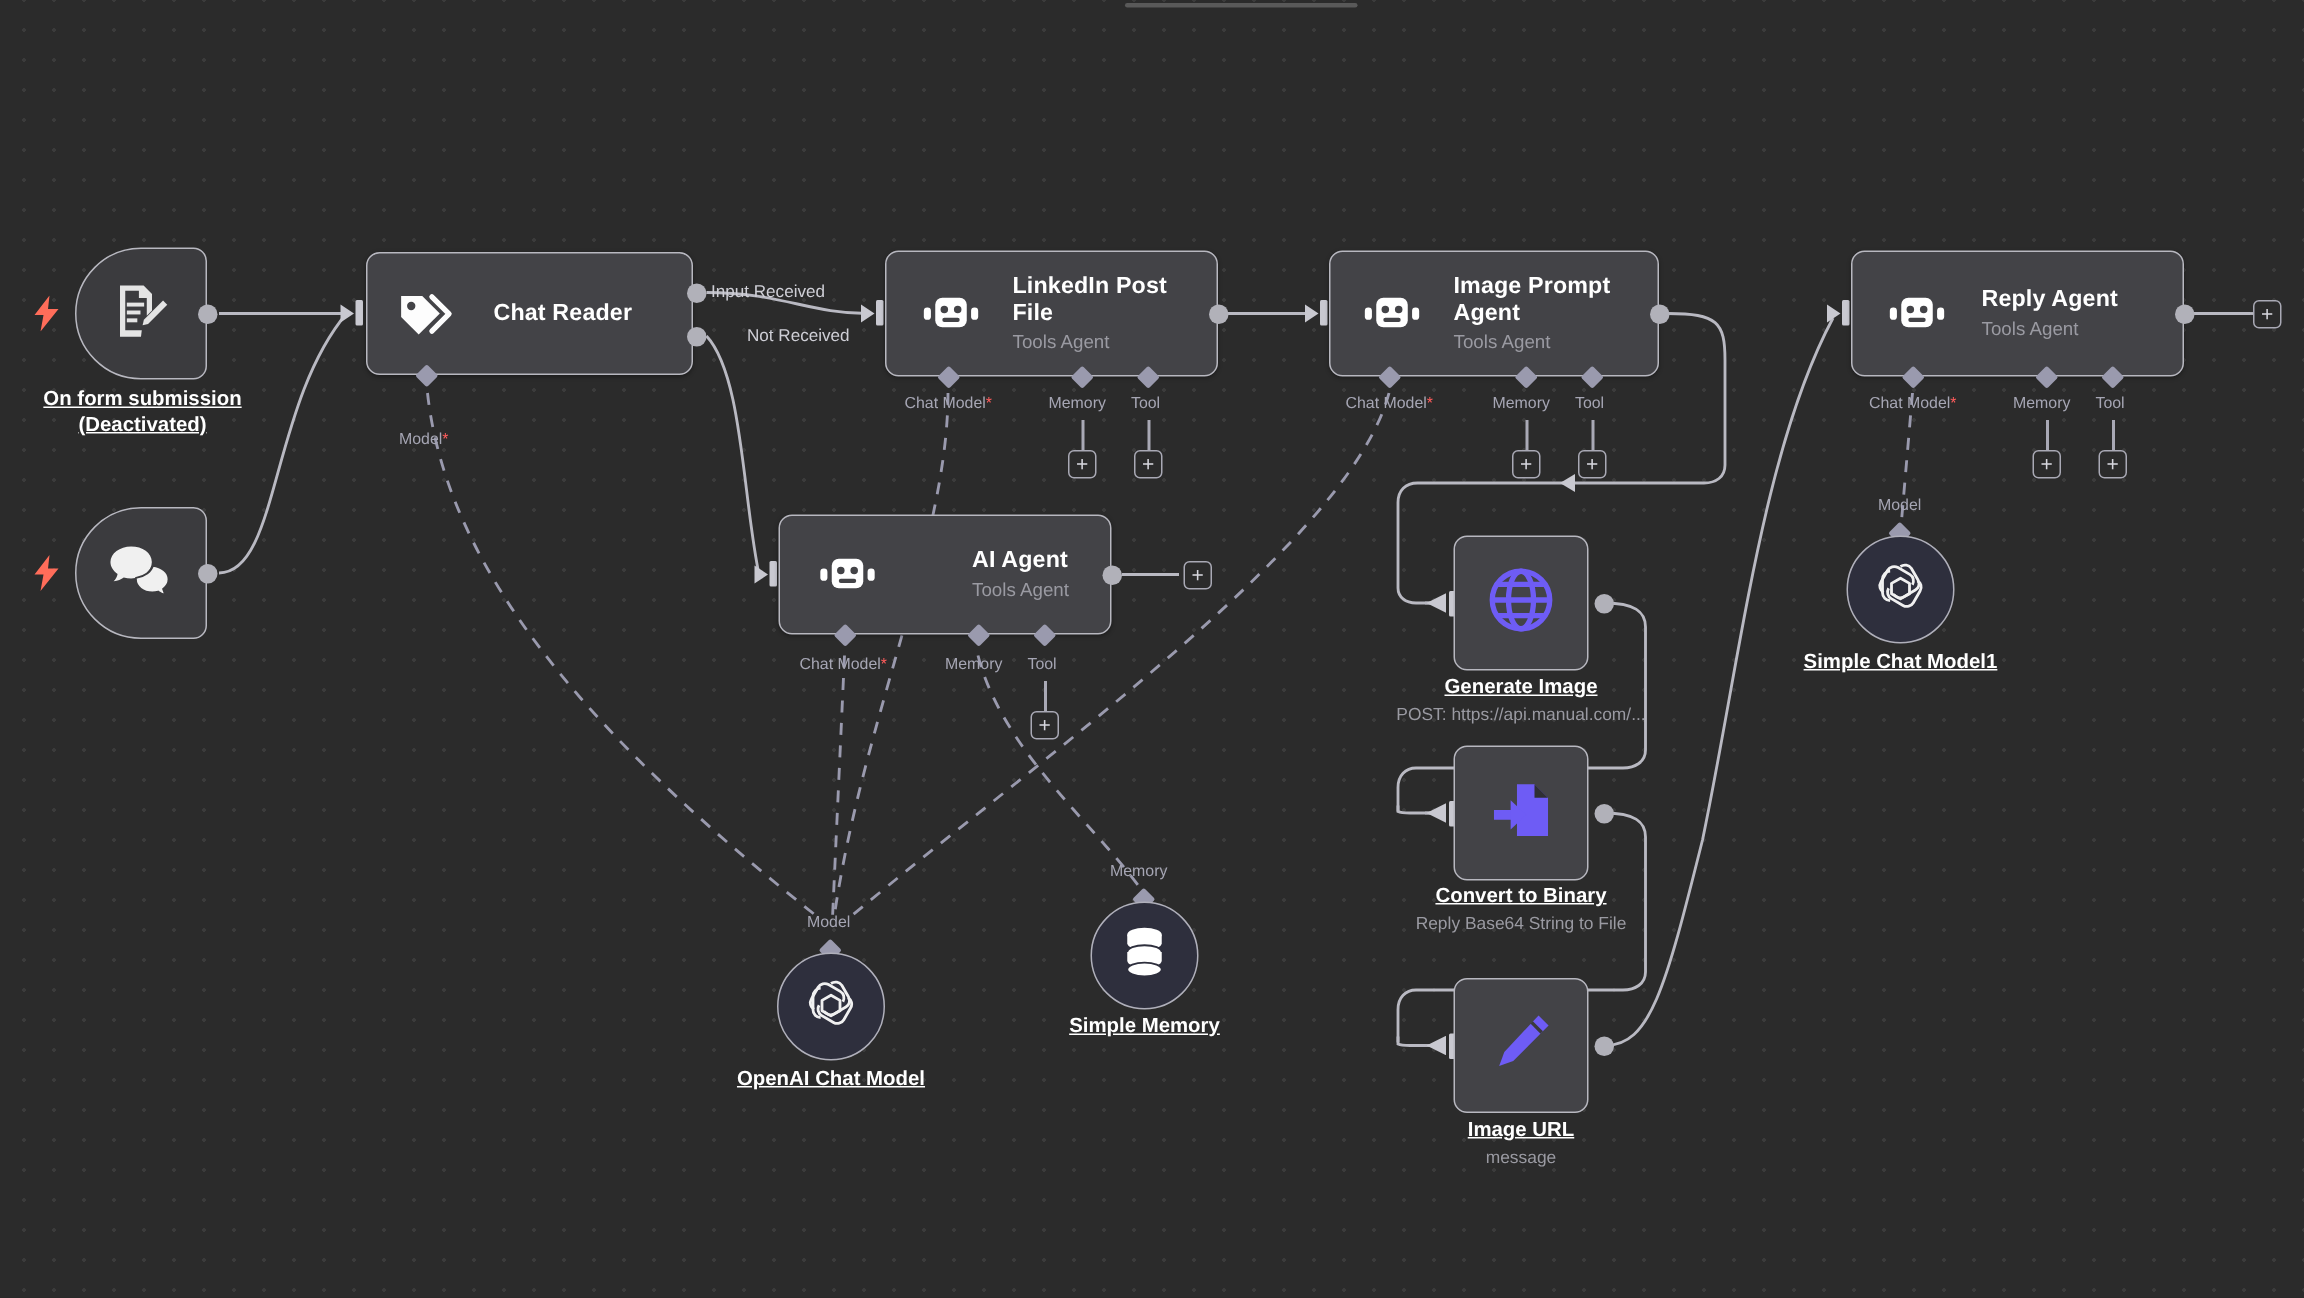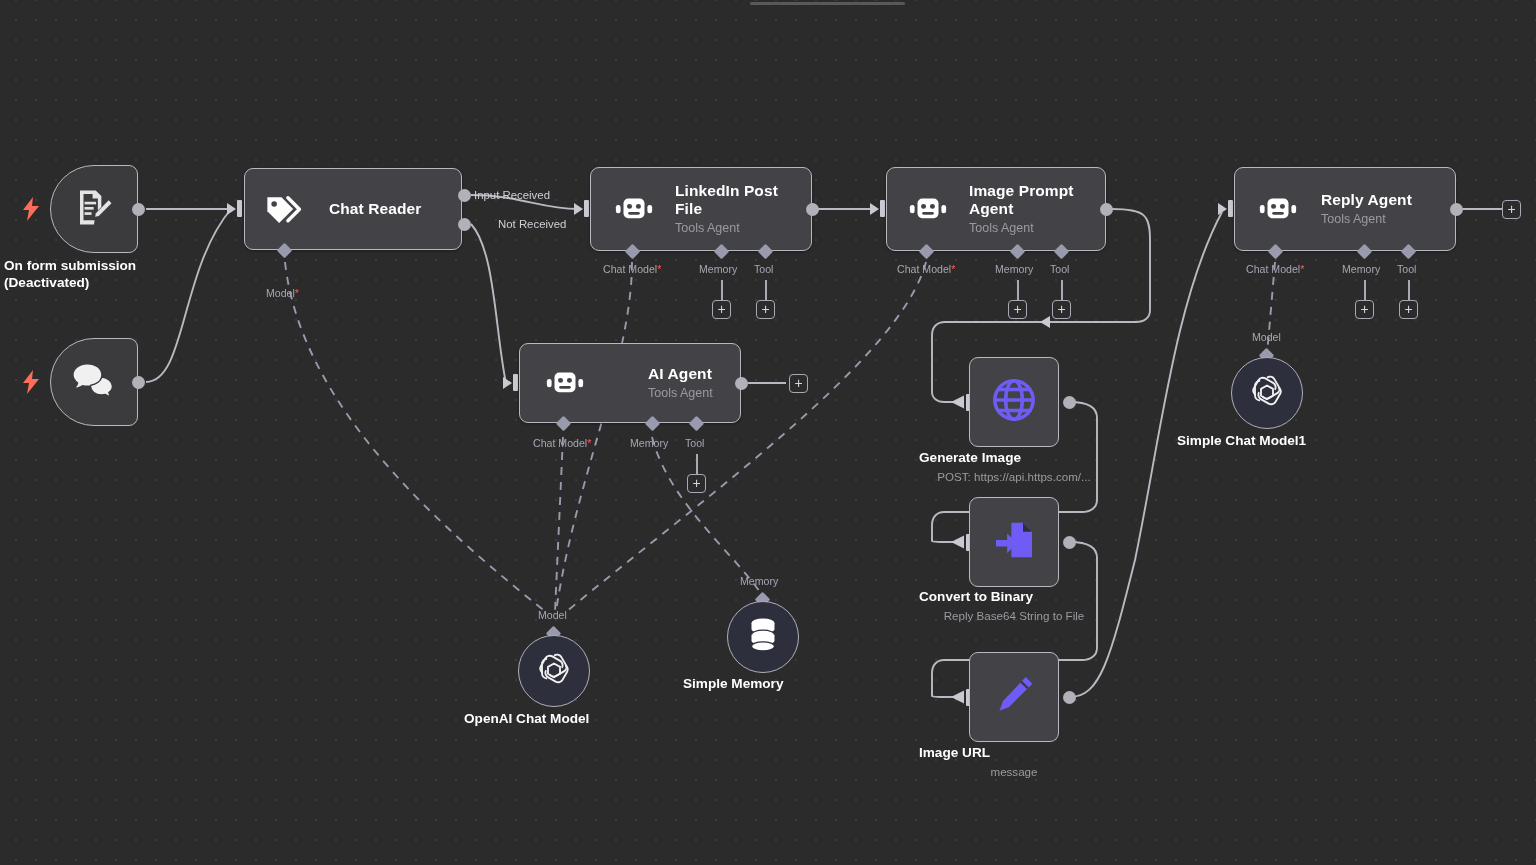--- a/index.html
+++ b/index.html
@@ -57,23 +57,24 @@
   .circnode {
     position: absolute;
     width: 72px; height: 72px;
     background: #2e2f3d;
     border: 1.4px solid #b0b0bb;
     border-radius: 50%;
     display:flex; align-items:center; justify-content:center;
   }
 
   .caption {
-    position: absolute; text-align: left;
+    position: absolute; text-align: center;
     color: #ffffff; font-size: 13.6px; font-weight: bold; line-height: 1.22;
     white-space: pre-line;
+    text-decoration: underline;
   }
   .subcaption {
     position: absolute; text-align: center;
     color: #9a9aa2; font-size: 11.6px; line-height: 1.25;
     white-space: nowrap;
   }
 
   
   .dot { position:absolute; width:13px; height:13px; border-radius:50%; background:#b1b1b9; }
   .inarrow { position:absolute; width:0;height:0; border-left:9px solid #c9c9d1; border-top:6px solid transparent; border-bottom:6px solid transparent;}
@@ -342,21 +343,21 @@
         <circle cx="12" cy="12" r="9.2"></circle>
         <ellipse cx="12" cy="12" rx="4" ry="9.2"></ellipse>
         <line x1="2.8" y1="12" x2="21.2" y2="12"></line>
         <line x1="4.3" y1="7" x2="19.7" y2="7"></line>
         <line x1="4.3" y1="17" x2="19.7" y2="17"></line>
       </svg>
     </span>
   </div>
   <div class="dot" style="left:1063px; top:396px;"></div>
   <div class="caption" style="left:919px; top:450px; width:190px;">Generate Image</div>
-  <div class="subcaption" style="left:909px; top:470px; width:210px;">POST: https://api.https.com/...</div>
+  <div class="subcaption" style="left:909px; top:470px; width:210px;">POST: https://api.manual.com/...</div>
 
   <div class="inbar" style="left:966px; top:534px;"></div>
   <div class="sqnode" style="left:969px; top:497px;">
     <span class="nicon">
       <svg width="46" height="46" viewBox="0 0 24 24">
         <path d="M10.6 3h6.1L21.4 7.7V21H10.6z" fill="#6e5cf5"></path>
         <path d="M16.7 3v4.7h4.7z" fill="#2f2f33"></path>
         <path d="M2.6 12h7.6v3.4H2.6z" fill="#6e5cf5"></path>
         <path d="M8.4 8.6 L13.8 13.7 L8.4 18.8 V8.6z" fill="#6e5cf5"></path>
       </svg>

